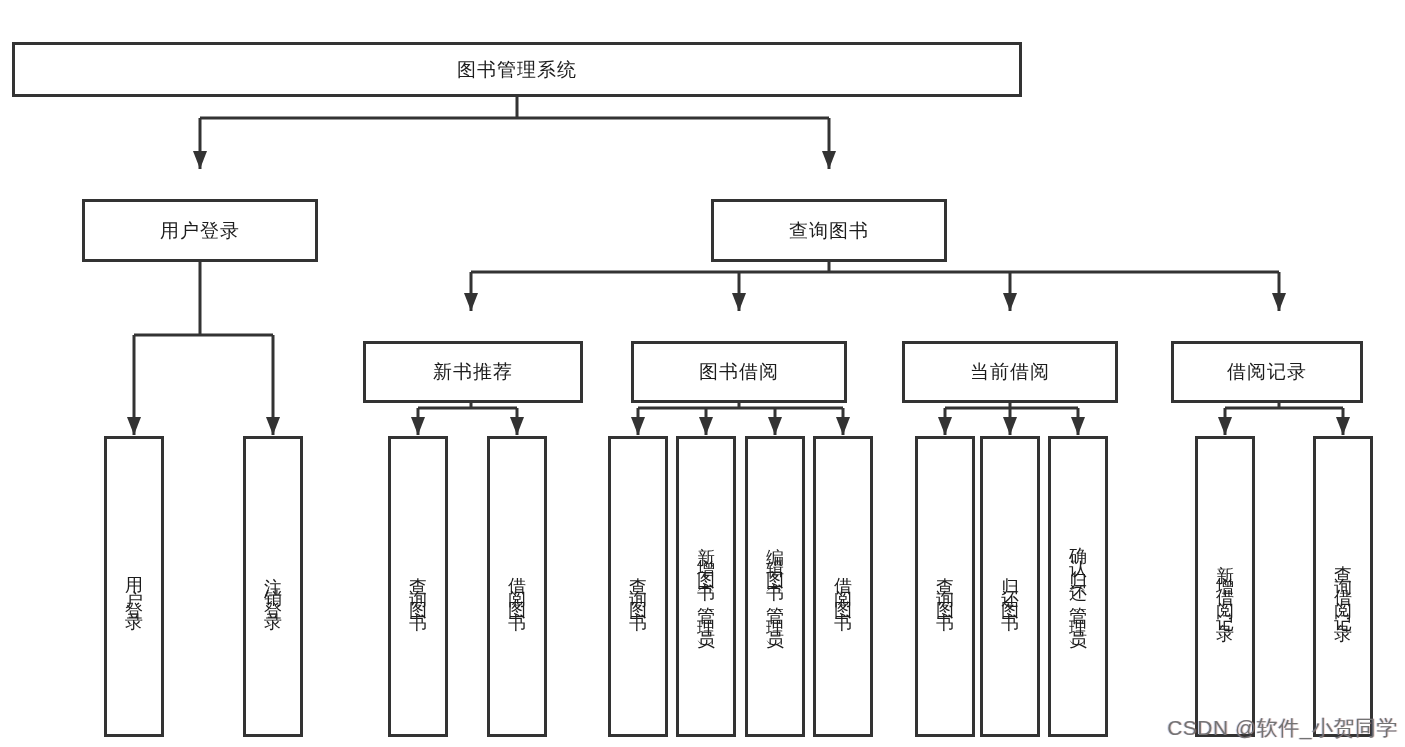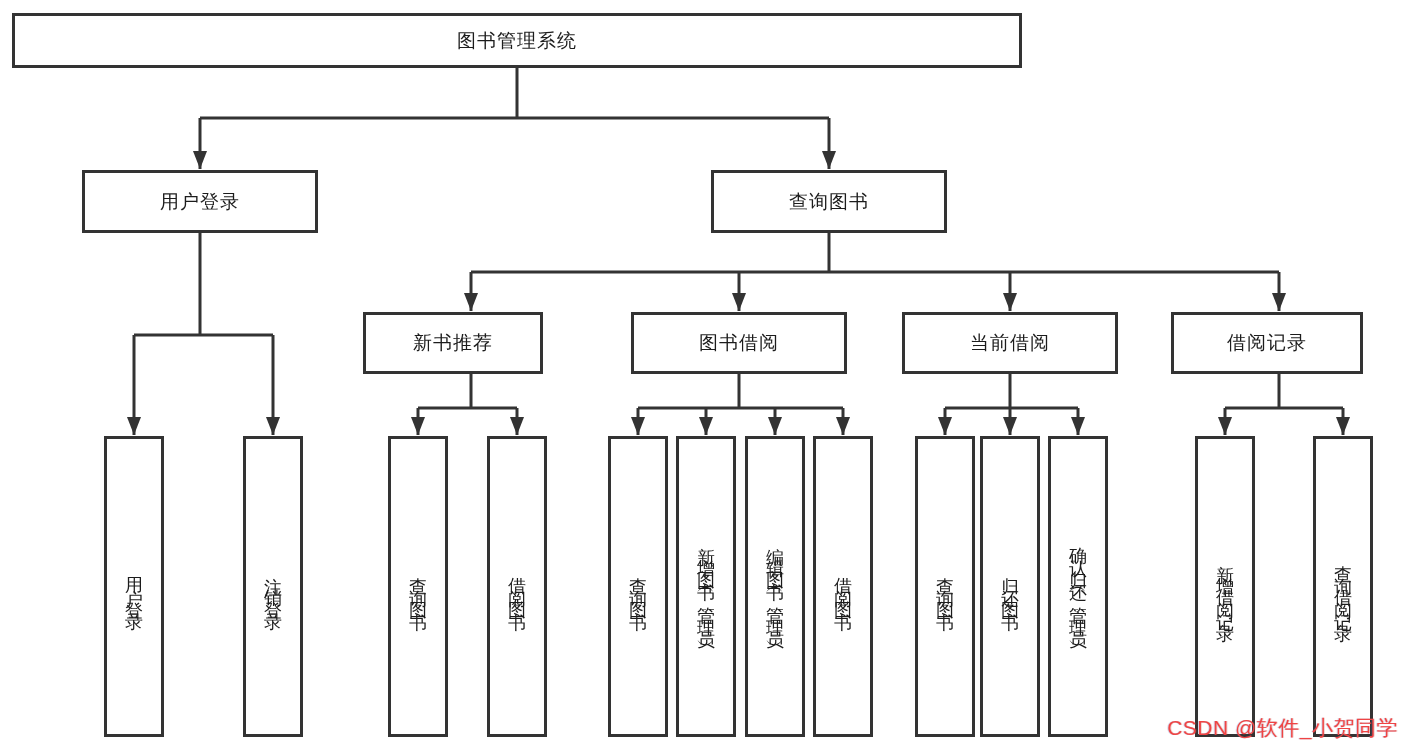--- a/index.html
+++ b/index.html
@@ -15,33 +15,33 @@
     position:absolute;
     box-sizing:border-box;
     background:#ffffff;
     border:3px solid #333333;
     display:flex;
     align-items:center;
     justify-content:center;
     color:#1c1c1c;
     text-align:center;
   }
-  .box.h{font-size:19px;letter-spacing:1px;white-space:nowrap;}
+  .box.h{font-size:19px;letter-spacing:1px;white-space:nowrap;margin-top:29px;}
   .box.v{
     writing-mode:vertical-rl;
     text-orientation:mixed;
     font-size:18px;
     letter-spacing:12px;
     line-height:1;
   }
   .watermark{
     position:absolute;
     right:7px;bottom:5px;
     font-size:21px;
-    color:#ef4444;
+    color:#737373;
     letter-spacing:0.5px;
     white-space:nowrap;
     text-shadow:1px 0 rgba(190,90,80,0.25), -1px 0 rgba(90,110,190,0.25);
     z-index:5;
   }
 </style>
 </head>
 <body>
 
 <div class="canvas">
@@ -88,21 +88,21 @@
       <line x1="1225" y1="408" x2="1225" y2="435" marker-end="url(#arrow)"></line>
       <line x1="1343" y1="408" x2="1343" y2="435" marker-end="url(#arrow)"></line>
     </g>
   </svg>
 
   <div class="box h" style="left:12px;top:13px;width:1010px;height:55px;">图书管理系统</div>
 
   <div class="box h" style="left:82px;top:170px;width:236px;height:63px;">用户登录</div>
   <div class="box h" style="left:711px;top:170px;width:236px;height:63px;">查询图书</div>
 
-  <div class="box h" style="left:363px;top:312px;width:180px;height:62px;text-align:center;">新书推荐</div>
+  <div class="box h" style="left:363px;top:312px;width:220px;height:62px;text-align:center;">新书推荐</div>
   <div class="box h" style="left:631px;top:312px;width:216px;height:62px;">图书借阅</div>
   <div class="box h" style="left:902px;top:312px;width:216px;height:62px;">当前借阅</div>
   <div class="box h" style="left:1171px;top:312px;width:192px;height:62px;">借阅记录</div>
 
   <div class="box v" style="left:104px;top:436px;width:60px;height:301px;">用户登录</div>
   <div class="box v" style="left:243px;top:436px;width:60px;height:301px;">注销登录</div>
 
   <div class="box v" style="left:388px;top:436px;width:60px;height:301px;">查询图书</div>
   <div class="box v" style="left:487px;top:436px;width:60px;height:301px;">借阅图书</div>
 

